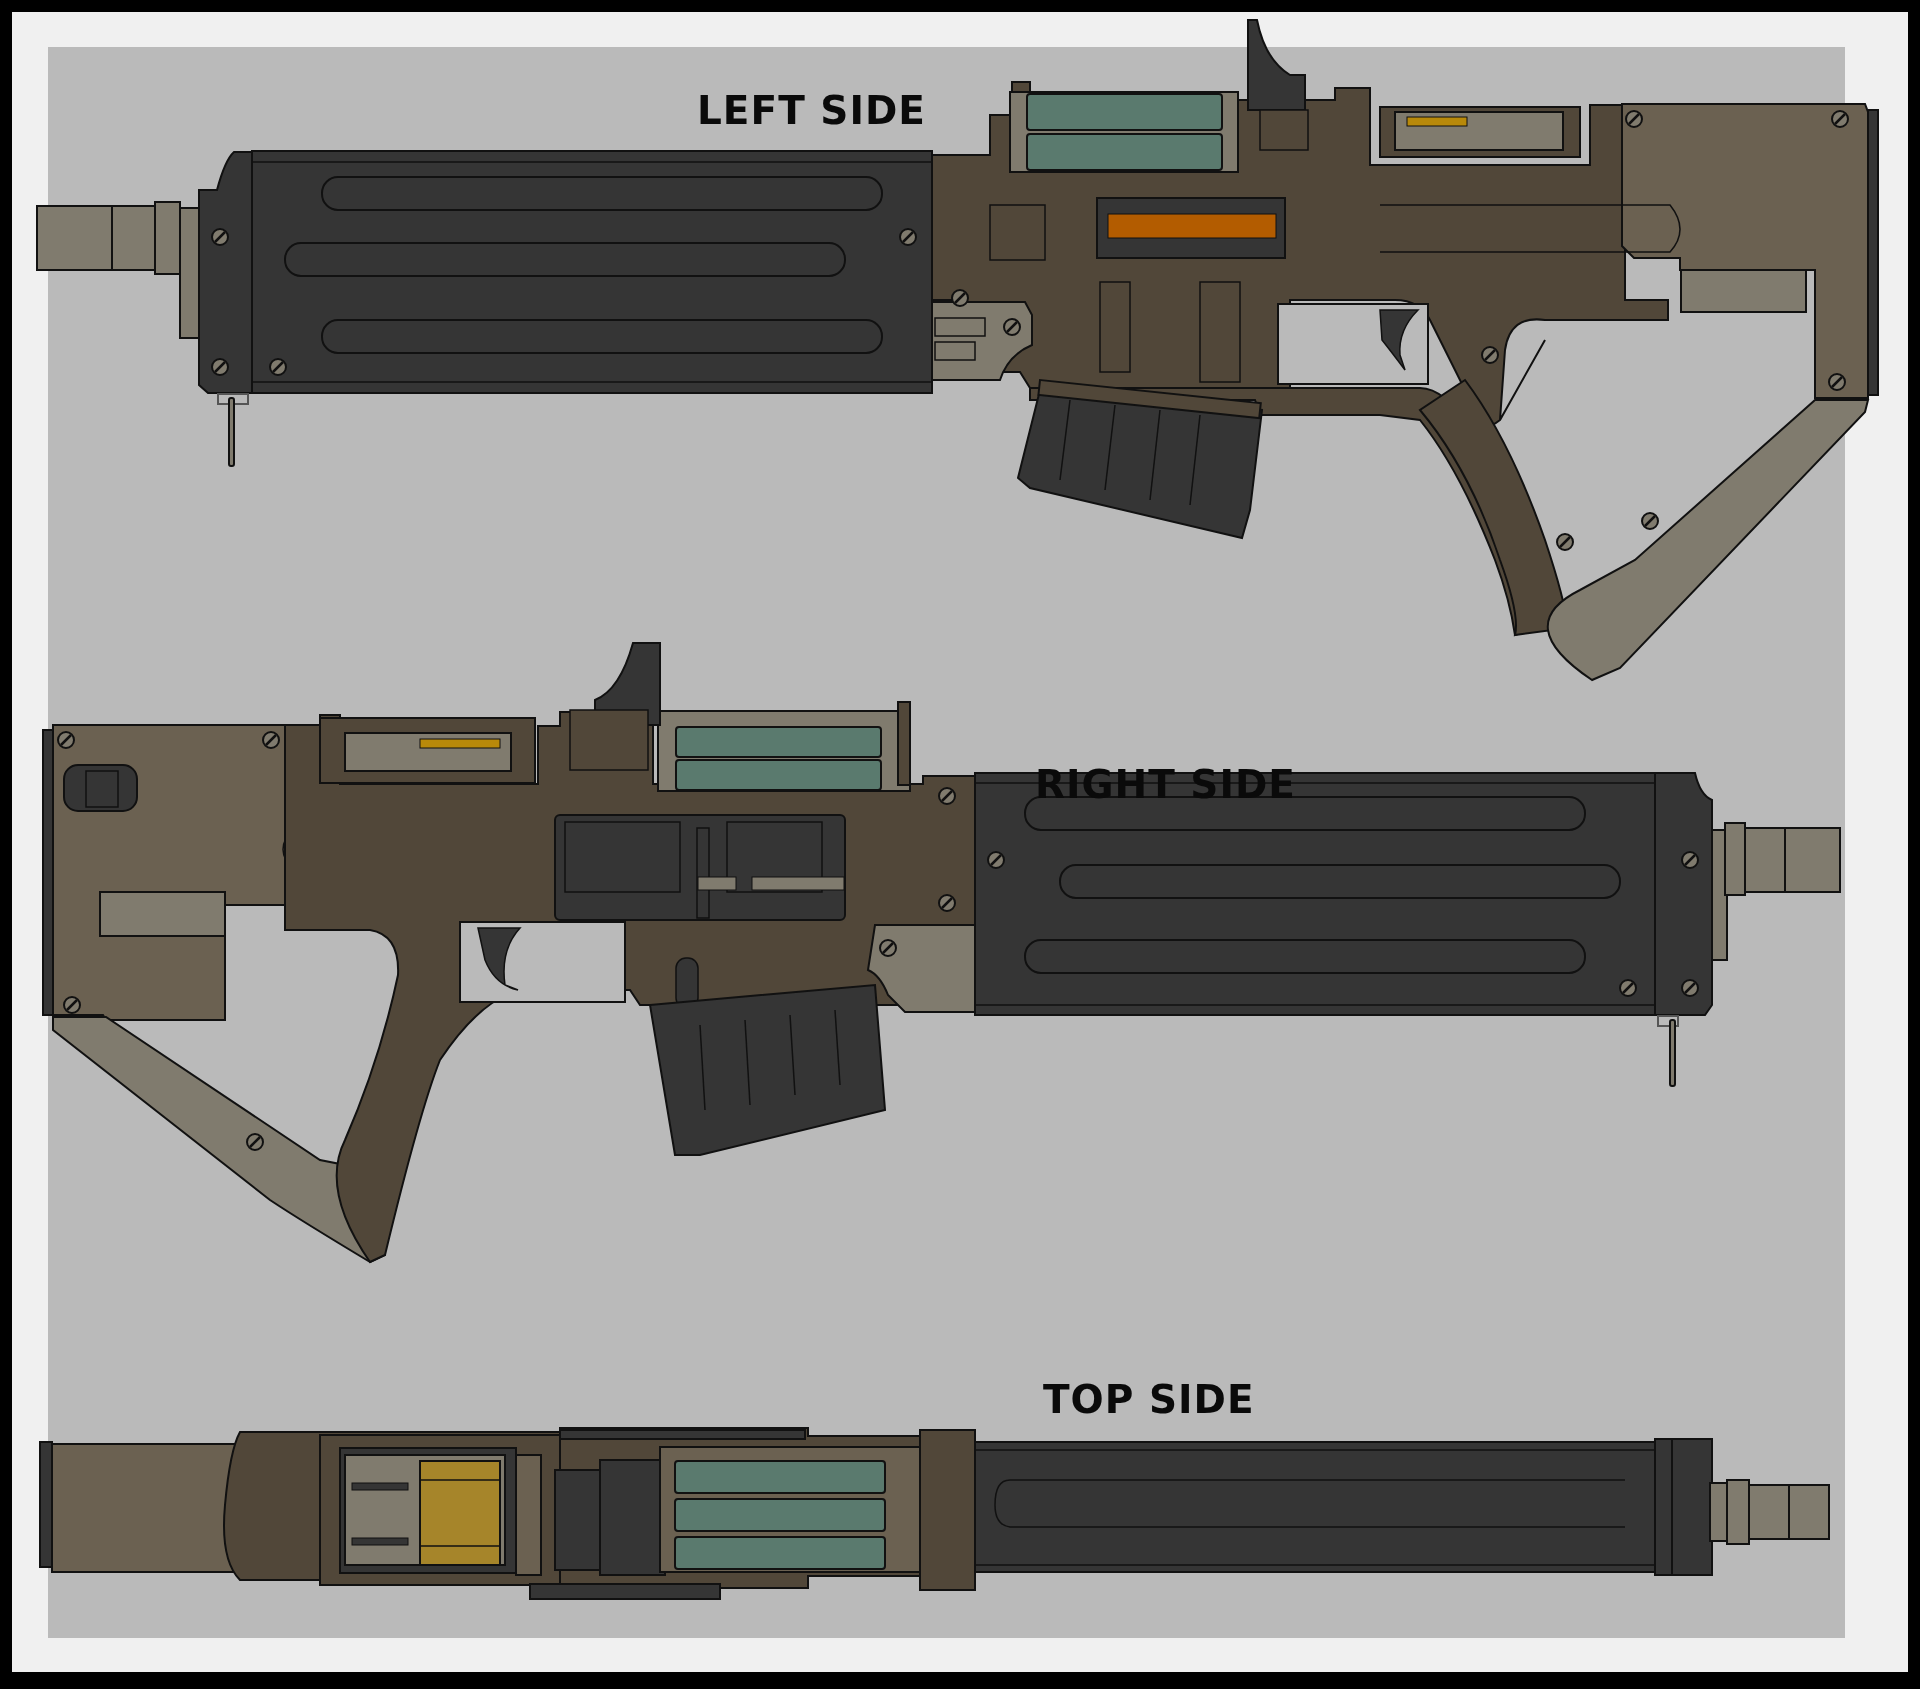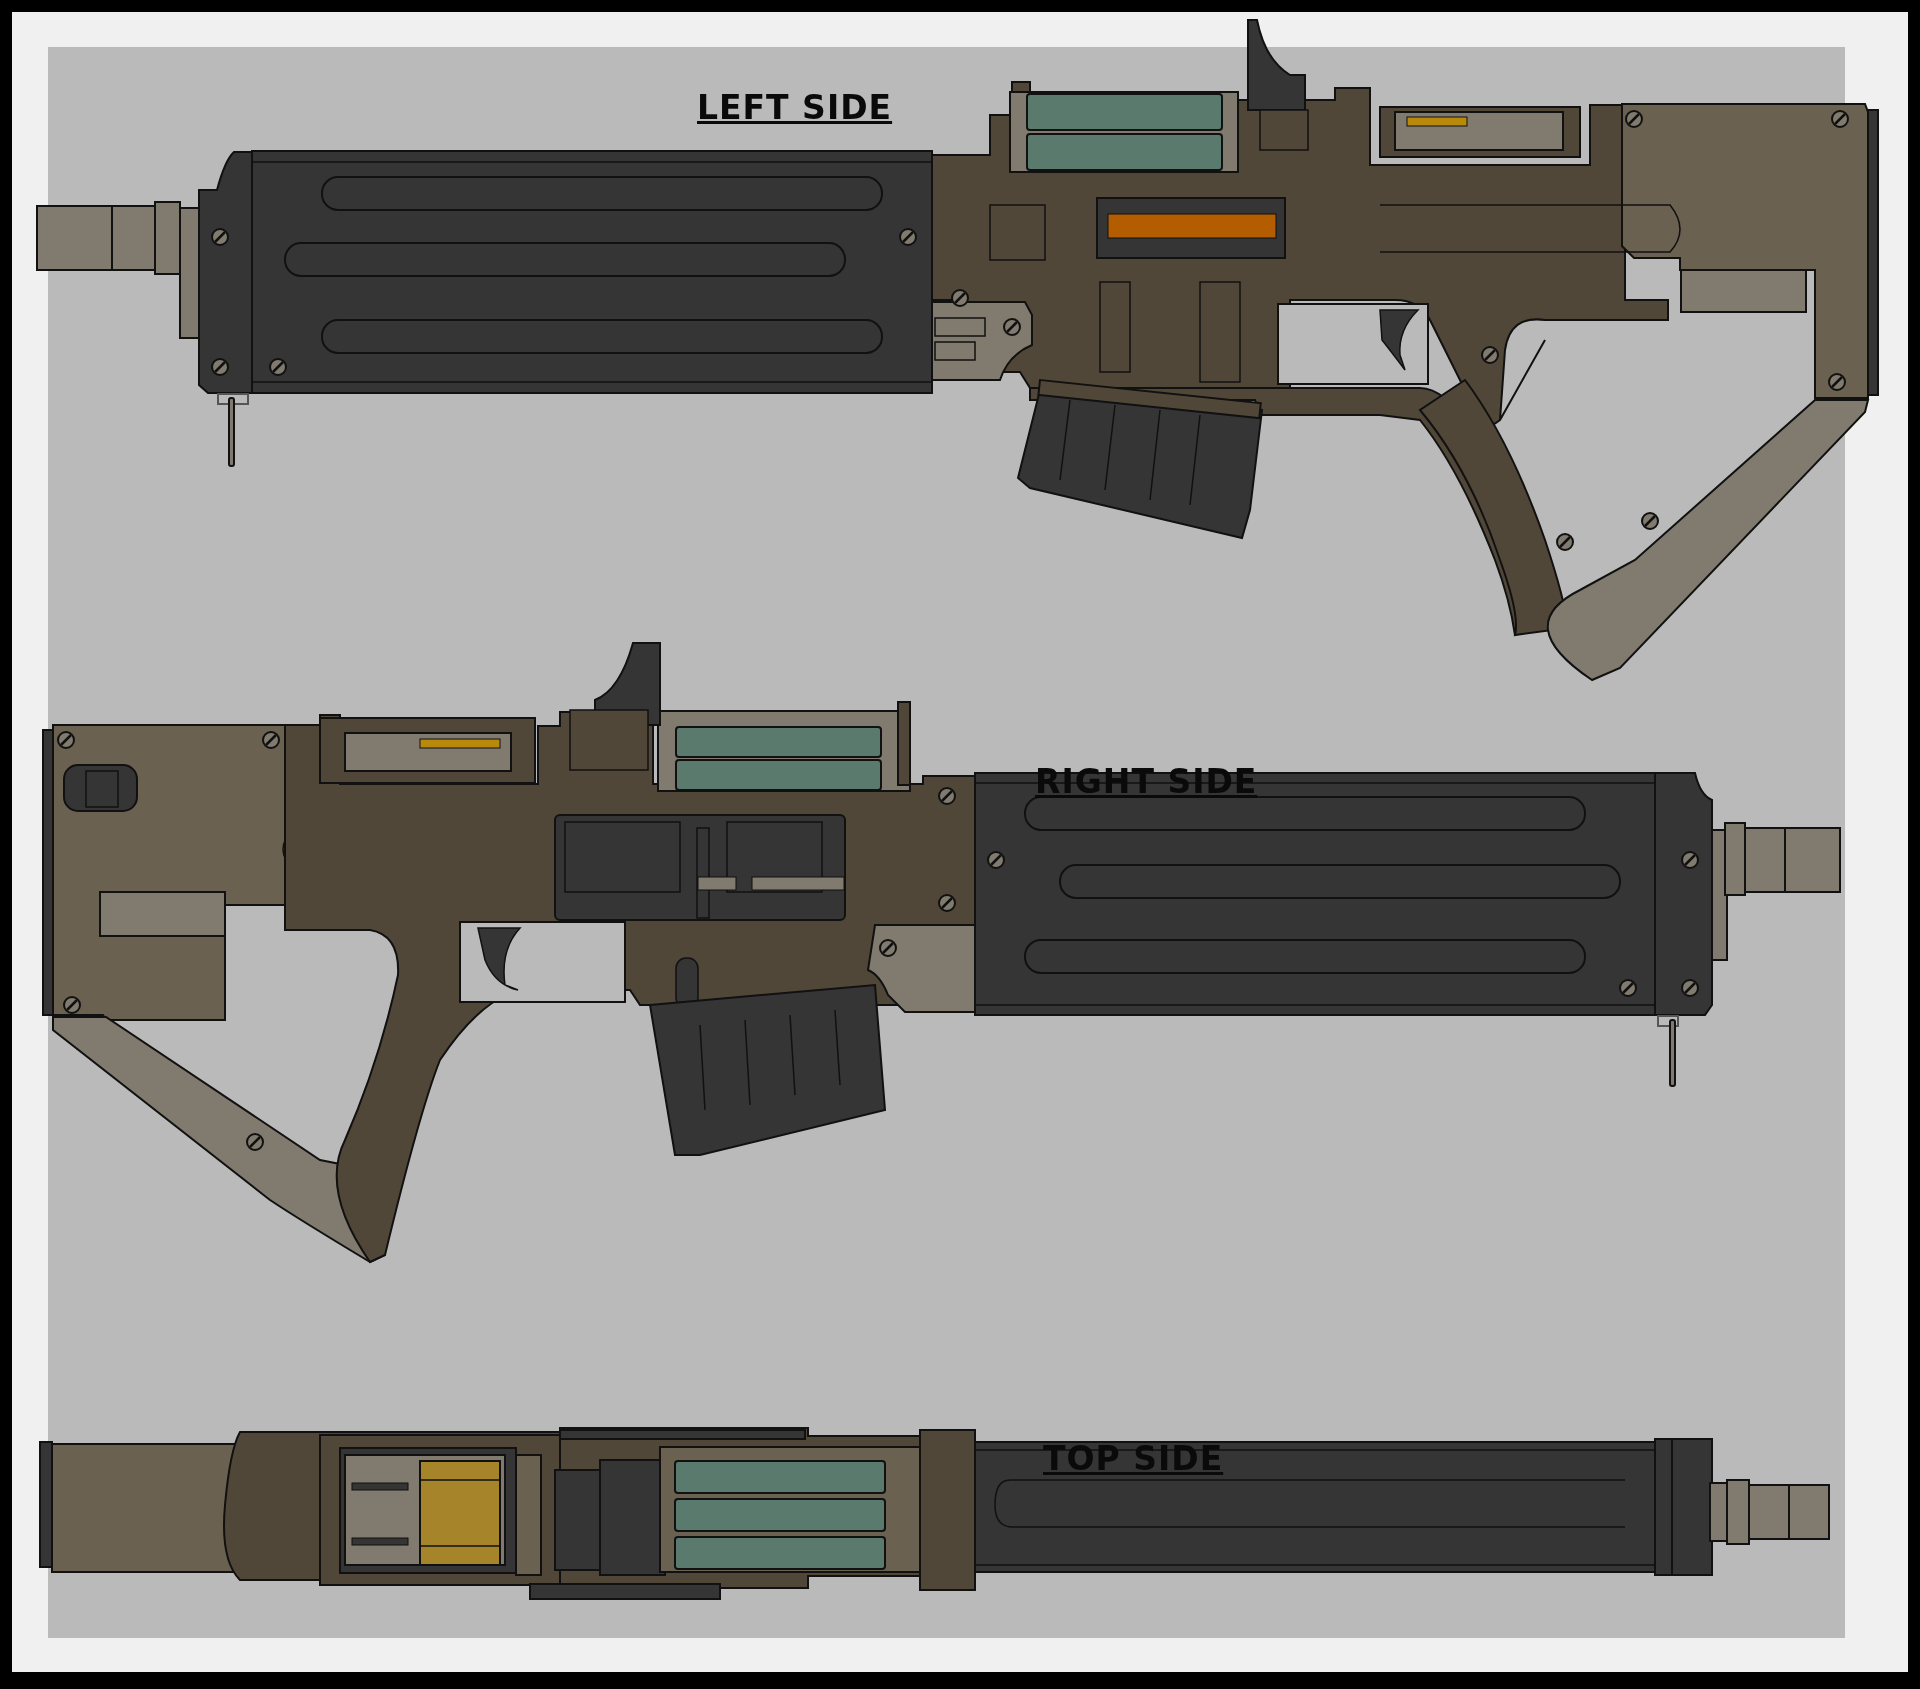--- a/index.html
+++ b/index.html
@@ -1,21 +1,21 @@
 <!DOCTYPE html>
 <html><head>
 <meta charset="utf-8">
 <style>
   html,body{margin:0;padding:0;background:#000;}
   body{width:1920px;height:1689px;overflow:hidden;position:relative;font-family:"DejaVu Sans",sans-serif;}
   #outer{position:absolute;left:0;top:0;width:1920px;height:1689px;background:#000;}
   #frame{position:absolute;left:12px;top:12px;width:1896px;height:1660px;background:#f0f0f0;}
   #panel{position:absolute;left:48px;top:47px;width:1797px;height:1591px;background:#bababa;}
   svg{position:absolute;left:0;top:0;}
-  .lbl{position:absolute;font-family:"DejaVu Sans",sans-serif;font-weight:bold;font-size:33px;color:#0a0a0a;letter-spacing:1px;white-space:nowrap;text-decoration:underline;}
+  .lbl{position:absolute;font-family:"DejaVu Sans",sans-serif;font-weight:bold;font-size:39px;color:#0a0a0a;letter-spacing:1px;white-space:nowrap;}
 </style>
 </head>
 <body>
 
 <div id="outer"></div>
 <div id="frame"></div>
 <div id="panel"></div>
 
 <svg width="1920" height="1689" viewBox="0 0 1920 1689" xmlns="http://www.w3.org/2000/svg">
   <defs>
@@ -218,13 +218,13 @@
       <rect x="1710" y="1483" width="20" height="58" fill="#807b6e"></rect>
       <rect x="1727" y="1480" width="22" height="64" fill="#807b6e"></rect>
       <rect x="1749" y="1485" width="40" height="54" fill="#807b6e"></rect>
       <rect x="1789" y="1485" width="40" height="54" fill="#807b6e"></rect>
     </g>
   </g>
 </svg>
 
 <div class="lbl" style="left:697px;top:88px;">LEFT SIDE</div>
 <div class="lbl" style="left:1035px;top:718px;margin-top:44px;">RIGHT SIDE</div>
-<div class="lbl" style="left:1043px;top:1439px;">TOP SIDE</div>
+<div class="lbl" style="left:1043px;top:1377px;">TOP SIDE</div>
 
 </body></html>

